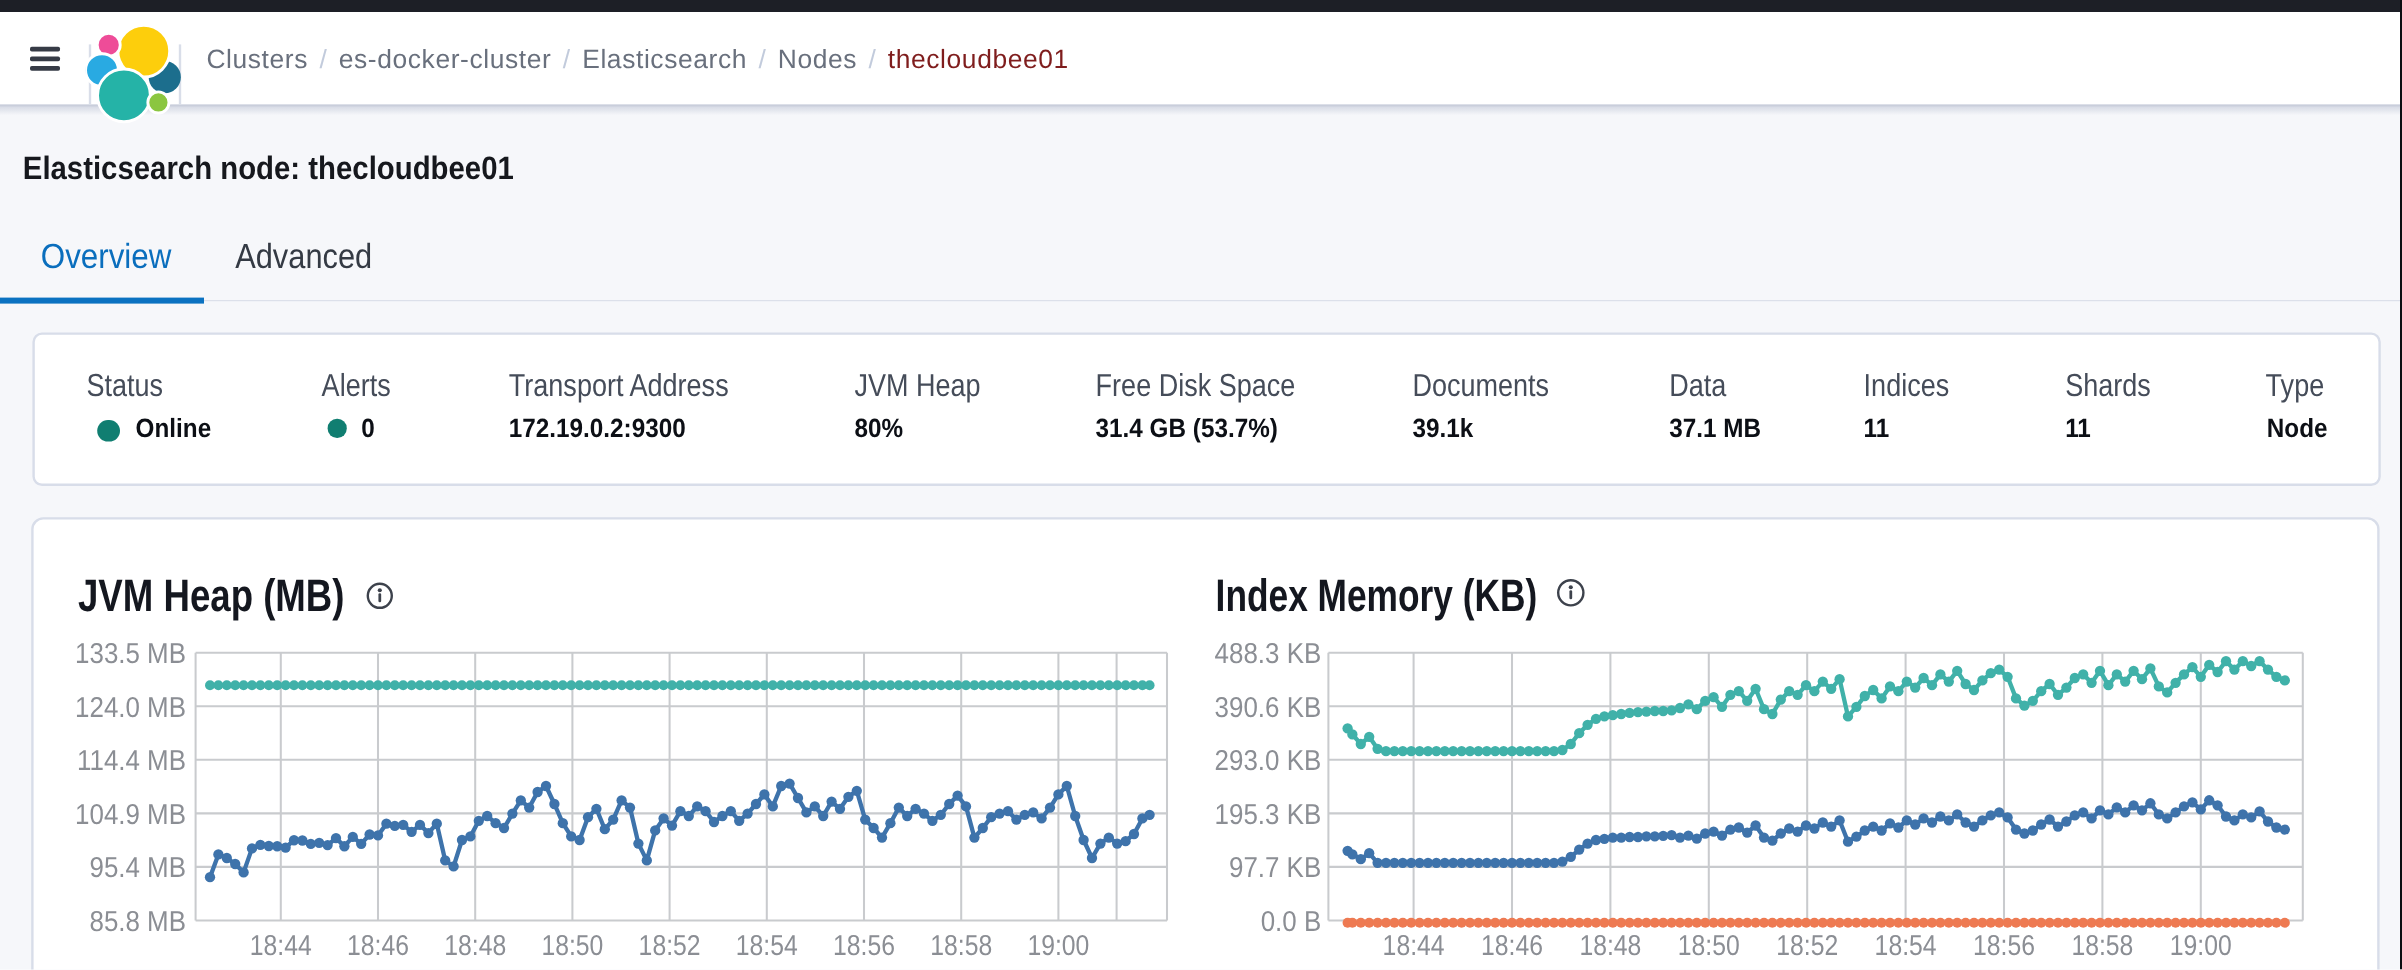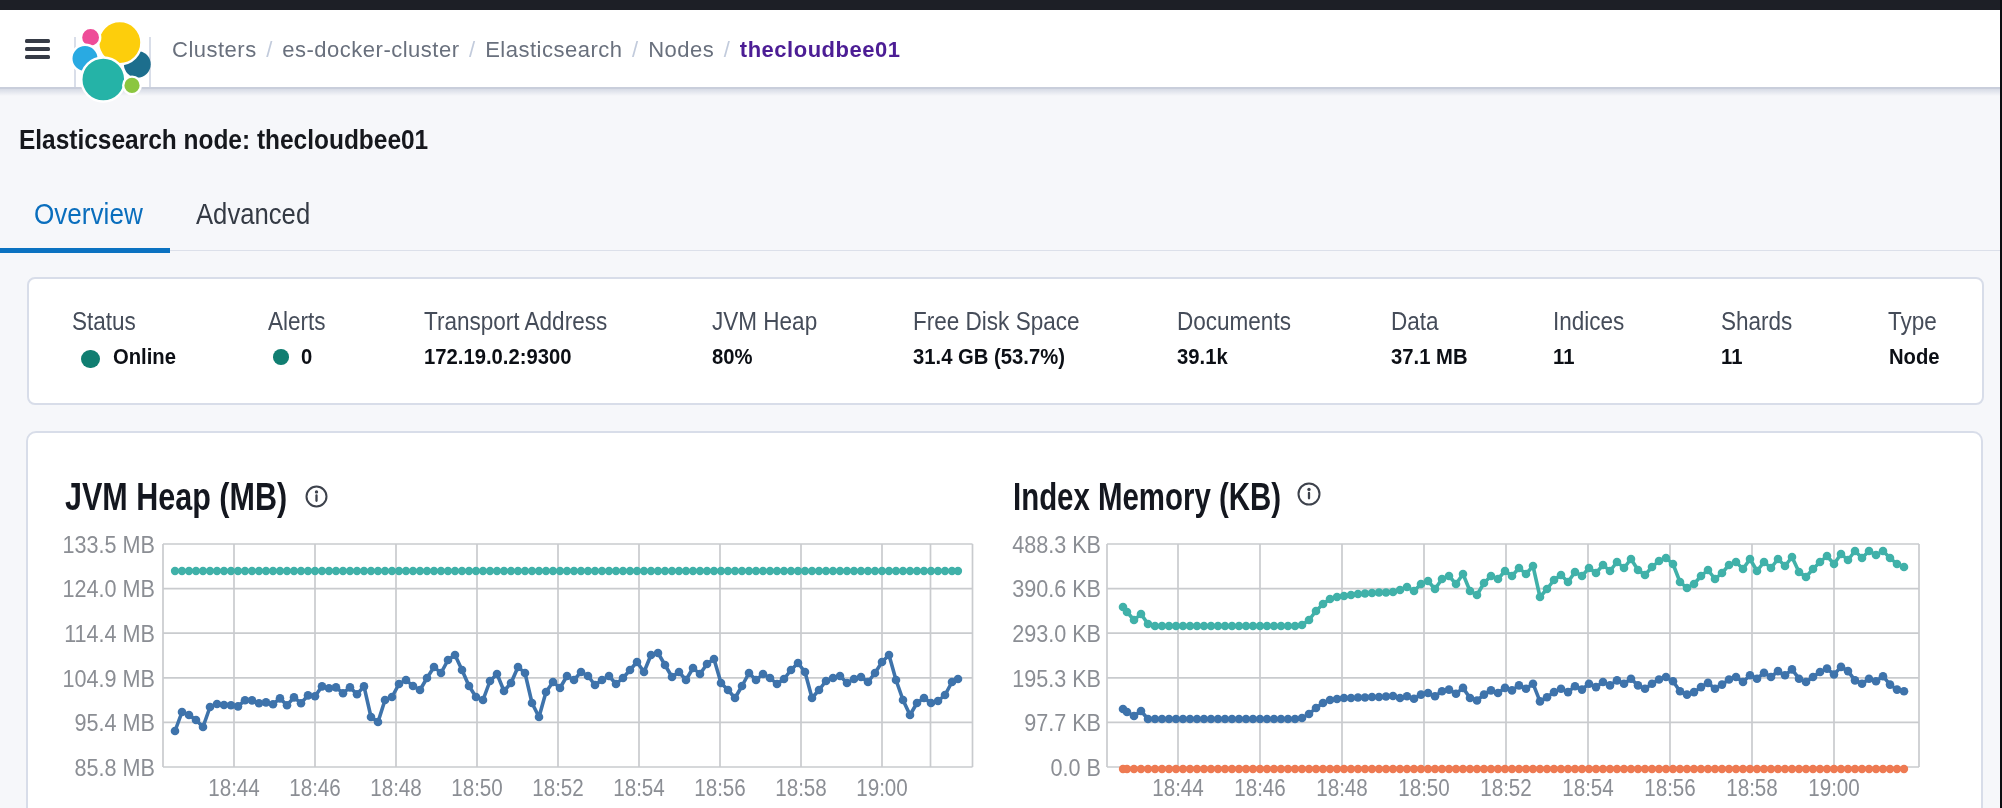--- a/index.html
+++ b/index.html
@@ -10,21 +10,21 @@
 .header { position:absolute; left:0; top:10px; width:100%; height:77px; background:#fff; z-index:10; }
 .hborder { position:absolute; left:0; top:87px; width:100%; height:2px; background:#c9cedb; z-index:10; }
 .hshadow { position:absolute; left:0; top:89px; width:100%; height:7px;
             background:linear-gradient(rgba(205,210,223,.75), rgba(246,247,250,0)); z-index:10; }
 .hb { position:absolute; left:25px; width:25px; height:4px; border-radius:1.5px; background:#363b46; z-index:12; }
 .vdiv { position:absolute; width:1.5px; top:37px; height:50px; background:#d9dee9; z-index:11; }
 .logo { position:absolute; left:71px; top:18px; z-index:20; }
 .crumbs { position:absolute; left:172px; top:38px; height:23px; font-size:22px; line-height:23px;
            color:#69707d; white-space:nowrap; z-index:12; letter-spacing:0.5px; }
 .crumbs .sep { color:#c2cbdc; margin:0 9.5px; }
-.crumbs .last { color:#4c1d95; font-weight:bold; }
+.crumbs .last { color:#7f1d1d; font-weight:normal; }
 h1 { position:absolute; left:19px; top:127px; font-size:27px; line-height:27px; color:#16181d;
       font-weight:bold; transform:scaleX(0.906); transform-origin:left center; white-space:nowrap; }
 .tab1 { position:absolute; left:33.6px; top:199.5px; font-size:29px; line-height:29px; color:#0a6ebd;
          transform:scaleX(0.90); transform-origin:left center; }
 .tab2 { position:absolute; left:195.7px; top:199.5px; font-size:29px; line-height:29px; color:#343a44;
          transform:scaleX(0.885); transform-origin:left center; }
 .tabrule { position:absolute; left:0; top:249.5px; width:100%; height:1.5px; background:#dce0ea; }
 .tabbar { position:absolute; left:0; top:248px; width:170px; height:4.5px; background:#0b72c1; }
 .panel1 { position:absolute; left:27px; top:277px; width:1957px; height:128px; background:#fff;
            border:2px solid #d8dde9; border-radius:8px; }

